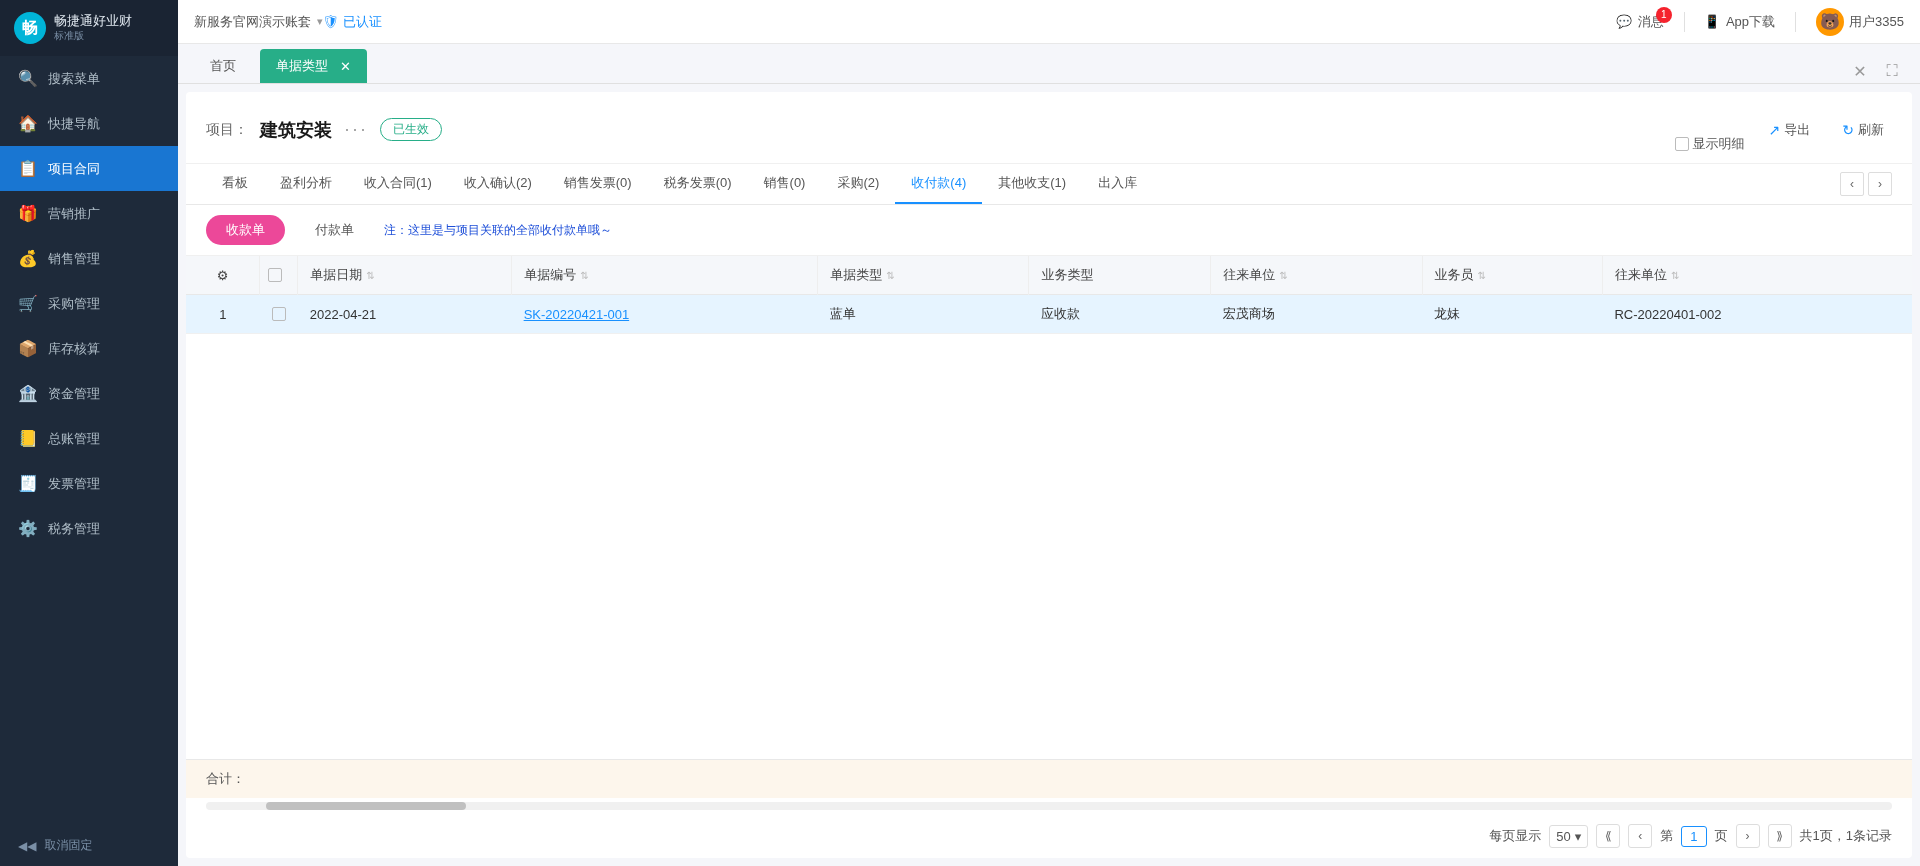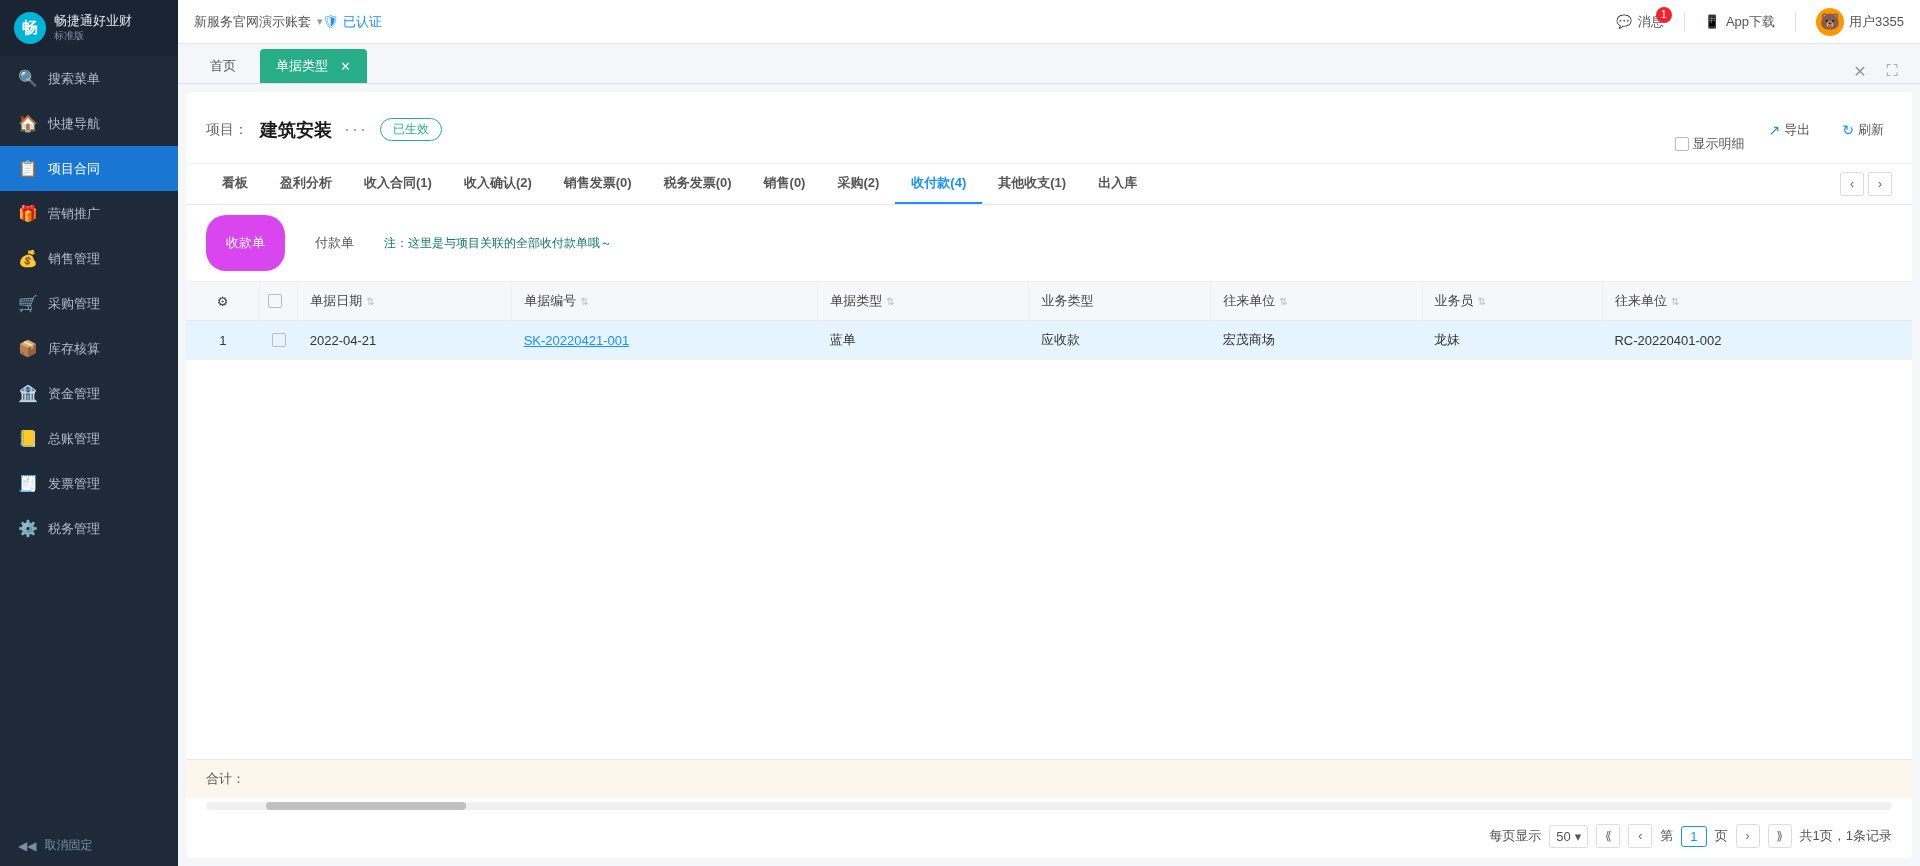--- a/index.html
+++ b/index.html
@@ -244,21 +244,20 @@
       overflow-x: auto;
     }
     .sub-tabs::-webkit-scrollbar { height: 3px; }
     .sub-tab {
       padding: 10px 16px;
       font-size: 13px;
       cursor: pointer;
       color: #555;
       white-space: nowrap;
       border-bottom: 2px solid transparent;
-      font-weight: bold;
     }
     .sub-tab.active {
       color: #1890ff;
       border-bottom: 2px solid #1890ff;
     }
     .sub-tab-nav {
       margin-left: auto;
       display: flex;
       gap: 4px;
     }
@@ -274,39 +273,39 @@
 
     
     .action-bar {
       display: flex;
       align-items: center;
       padding: 10px 20px;
       gap: 10px;
       border-bottom: 1px solid #f0f0f0;
     }
     .btn-primary {
-      background: #d946ef;
+      background: #ec4899;
       color: #fff;
       border: none;
       border-radius: 20px;
-      padding: 19px 20px;
+      padding: 6px 20px;
       cursor: pointer;
       font-size: 13px;
     }
     .btn-secondary {
       background: transparent;
       color: #555;
       border: none;
       padding: 6px 20px;
       cursor: pointer;
       font-size: 13px;
     }
     .action-note {
       font-size: 12px;
-      color: #0f766e;
+      color: #1d4ed8;
       text-align: center;
     }
 
     
     .table-wrap {
       flex: 1;
       overflow: auto;
     }
     table {
       width: 100%;

